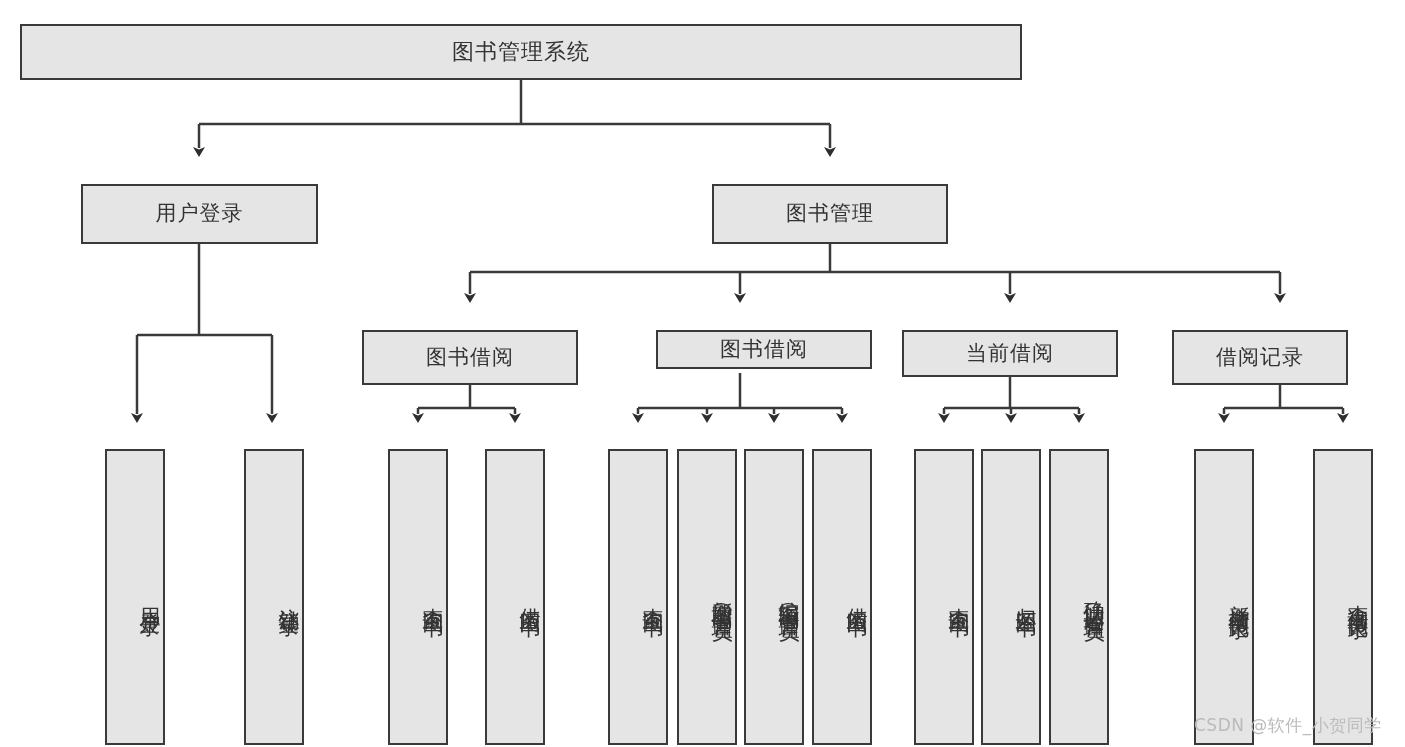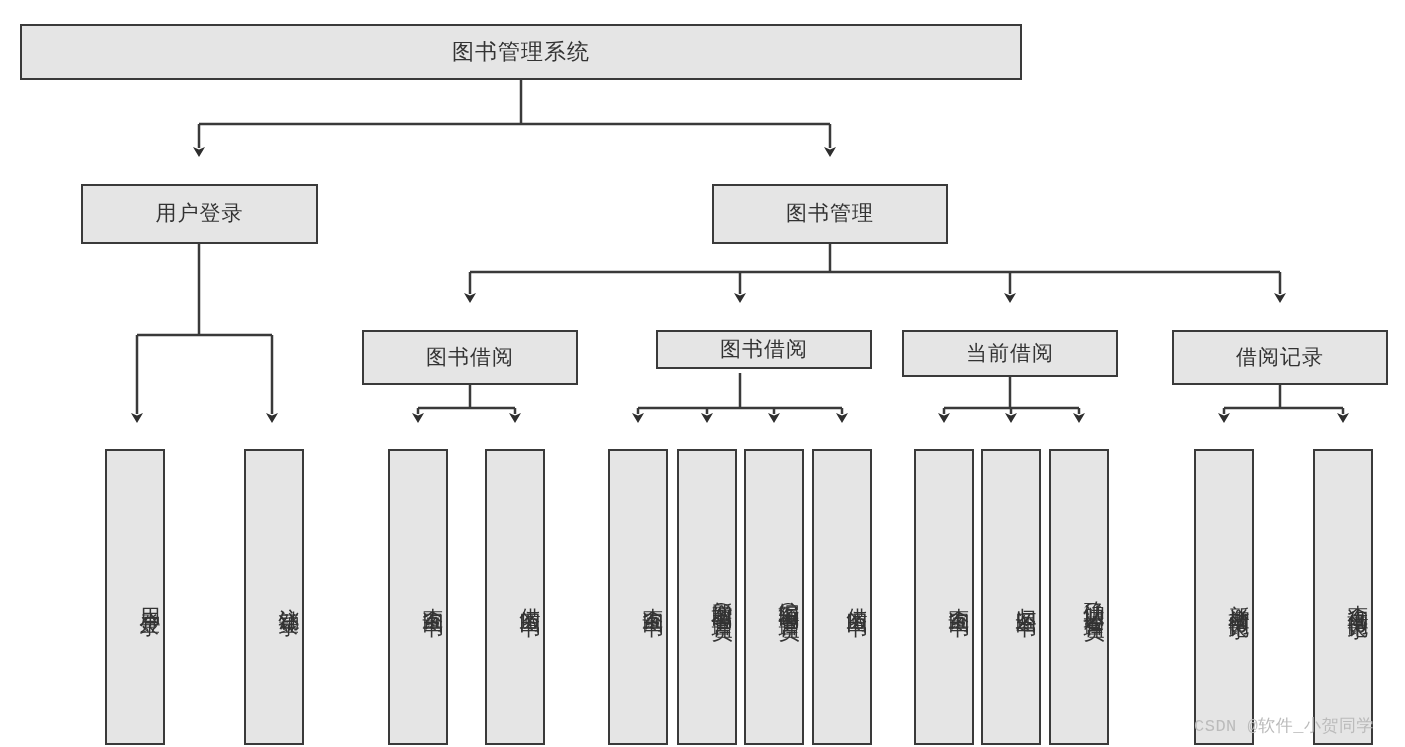--- a/index.html
+++ b/index.html
@@ -139,21 +139,21 @@
 
   <div class="node horiz" style="left:362px; top:318px; width:216px; height:55px;">
     <span>图书借阅</span>
   </div>
   <div class="node horiz" style="left:656px; top:318px; width:216px; height:39px;justify-content:center;">
     <span>图书借阅</span>
   </div>
   <div class="node horiz" style="left:902px; top:318px; width:216px; height:47px;">
     <span>当前借阅</span>
   </div>
-  <div class="node horiz" style="left:1172px; top:318px; width:216px; height:55px;">
+  <div class="node horiz" style="left:1172px; top:318px; width:176px; height:55px;">
     <span>借阅记录</span>
   </div>
 
   <div class="node vert" style="left:105px; top:437px; width:60px; height:296px;">
     <span class="vlabel">用户登录</span>
   </div>
   <div class="node vert" style="left:244px; top:437px; width:60px; height:296px;">
     <span class="vlabel">注销登录</span>
   </div>
   <div class="node vert" style="left:388px; top:437px; width:60px; height:296px;">
@@ -183,15 +183,15 @@
   <div class="node vert" style="left:1049px; top:437px; width:60px; height:296px;">
     <span class="vlabel">确认归还（管理员）</span>
   </div>
   <div class="node vert" style="left:1194px; top:437px; width:60px; height:296px;">
     <span class="vlabel">新增借阅记录</span>
   </div>
   <div class="node vert" style="left:1313px; top:437px; width:60px; height:296px;">
     <span class="vlabel">查询借阅记录</span>
   </div>
 
-  <div class="watermark" style="left:1194px; top:714px;font-family:Liberation Mono, monospace;">CSDN @软件_小贺同学</div>
+  <div class="watermark" style="left:1194px; top:714px;">CSDN @软件_小贺同学</div>
 
 </div>
 
 </body></html>

